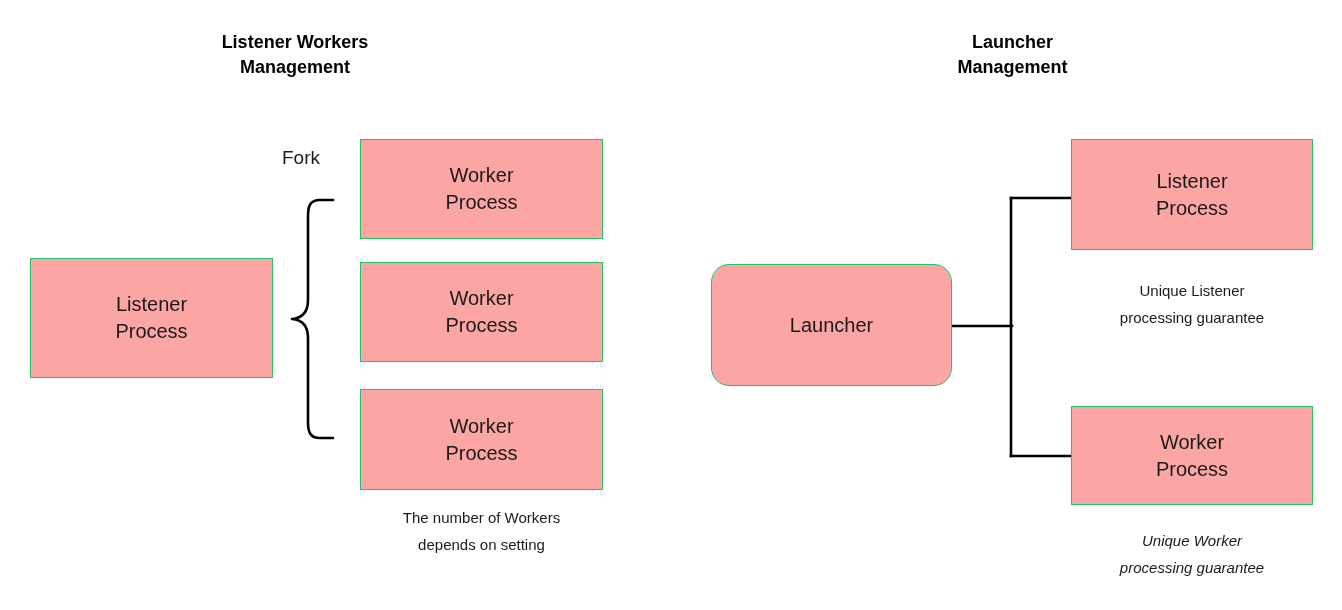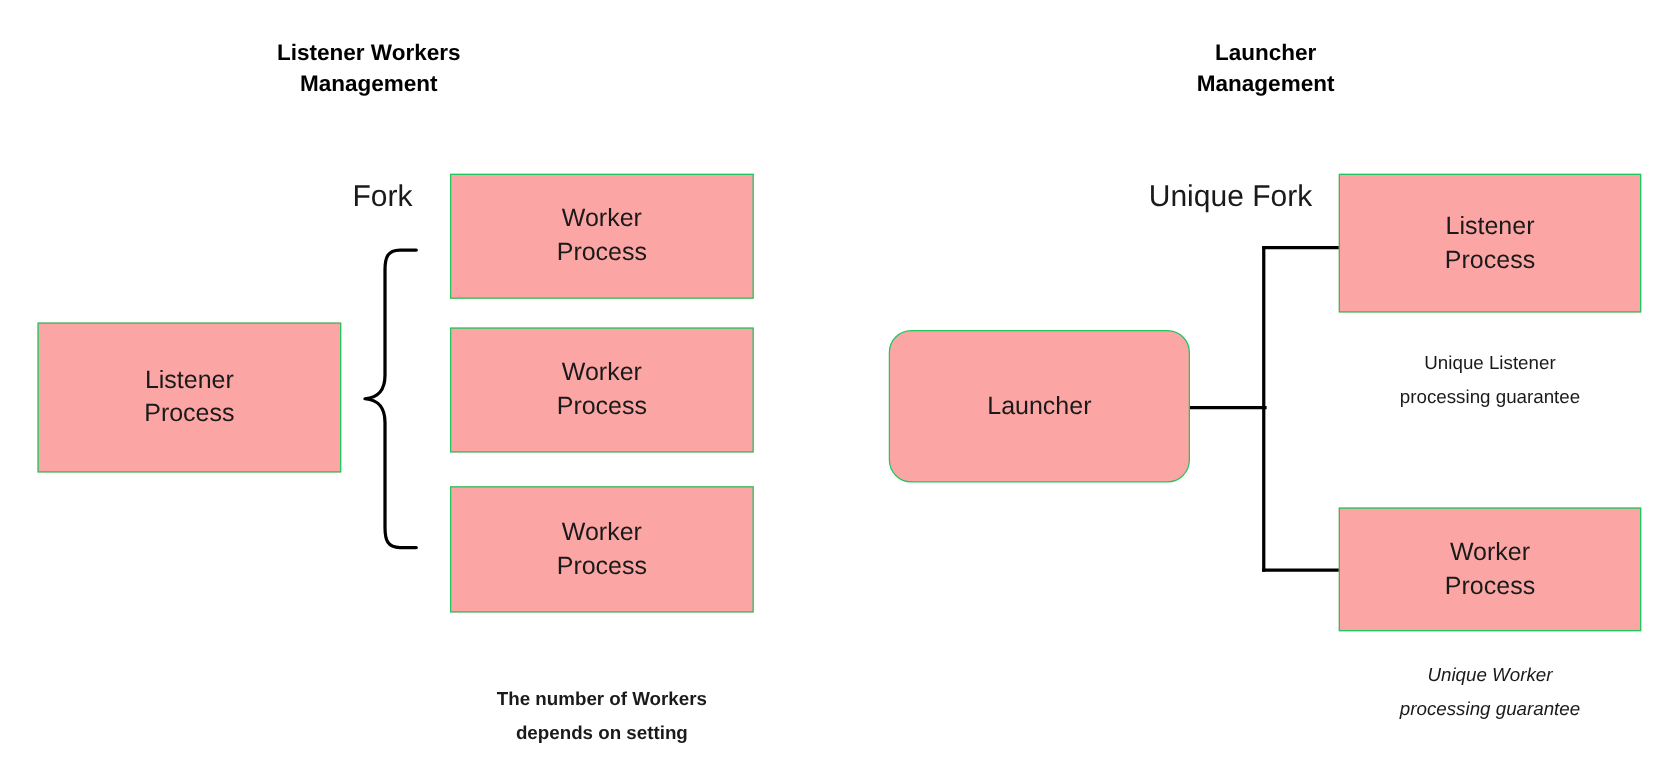--- a/index.html
+++ b/index.html
@@ -59,21 +59,21 @@
   .caption {
     position: absolute;
     font-size: 15px;
     line-height: 27px;
     color: #1a1a1a;
     text-align: center;
     white-space: pre-line;
   }
   .edge-label {
     position: absolute;
-    font-size: 24px;
+    font-size: 19px;
     line-height: 27px;
     color: #1a1a1a;
     text-align: left;
     white-space: pre-line;
   }
 </style>
 </head>
 <body>
 
 <div id="diagram-canvas">
@@ -122,31 +122,30 @@
   <div class="node" style="left:360px; top:262px; width:243px; height:100px;">
     <span class="node-label">Worker
 Process</span>
   </div>
 
   <div class="node" style="left:360px; top:389px; width:243px; height:101px;">
     <span class="node-label">Worker
 Process</span>
   </div>
 
-  <div class="caption" style="left:340px; top:546px; width:283px;font-weight:bold;">The number of Workers
+  <div class="caption" style="left:340px; top:504px; width:283px;">The number of Workers
 depends on setting</div>
 
   <div class="section-title" style="left:885px; top:30px; width:255px;">Launcher
 Management</div>
 
   <div class="node rounded" style="left:711px; top:264px; width:241px; height:122px;">
     <span class="node-label">Launcher</span>
   </div>
 
-  <div class="edge-label" style="left:919px; top:144px; width:150px;">Unique Fork</div>
 
   <div class="node" style="left:1071px; top:139px; width:242px; height:111px;">
     <span class="node-label">Listener
 Process</span>
   </div>
 
   <div class="caption" style="left:1063px; top:277px; width:258px;">Unique Listener
 processing guarantee</div>
 
   <div class="node" style="left:1071px; top:406px; width:242px; height:99px;">

